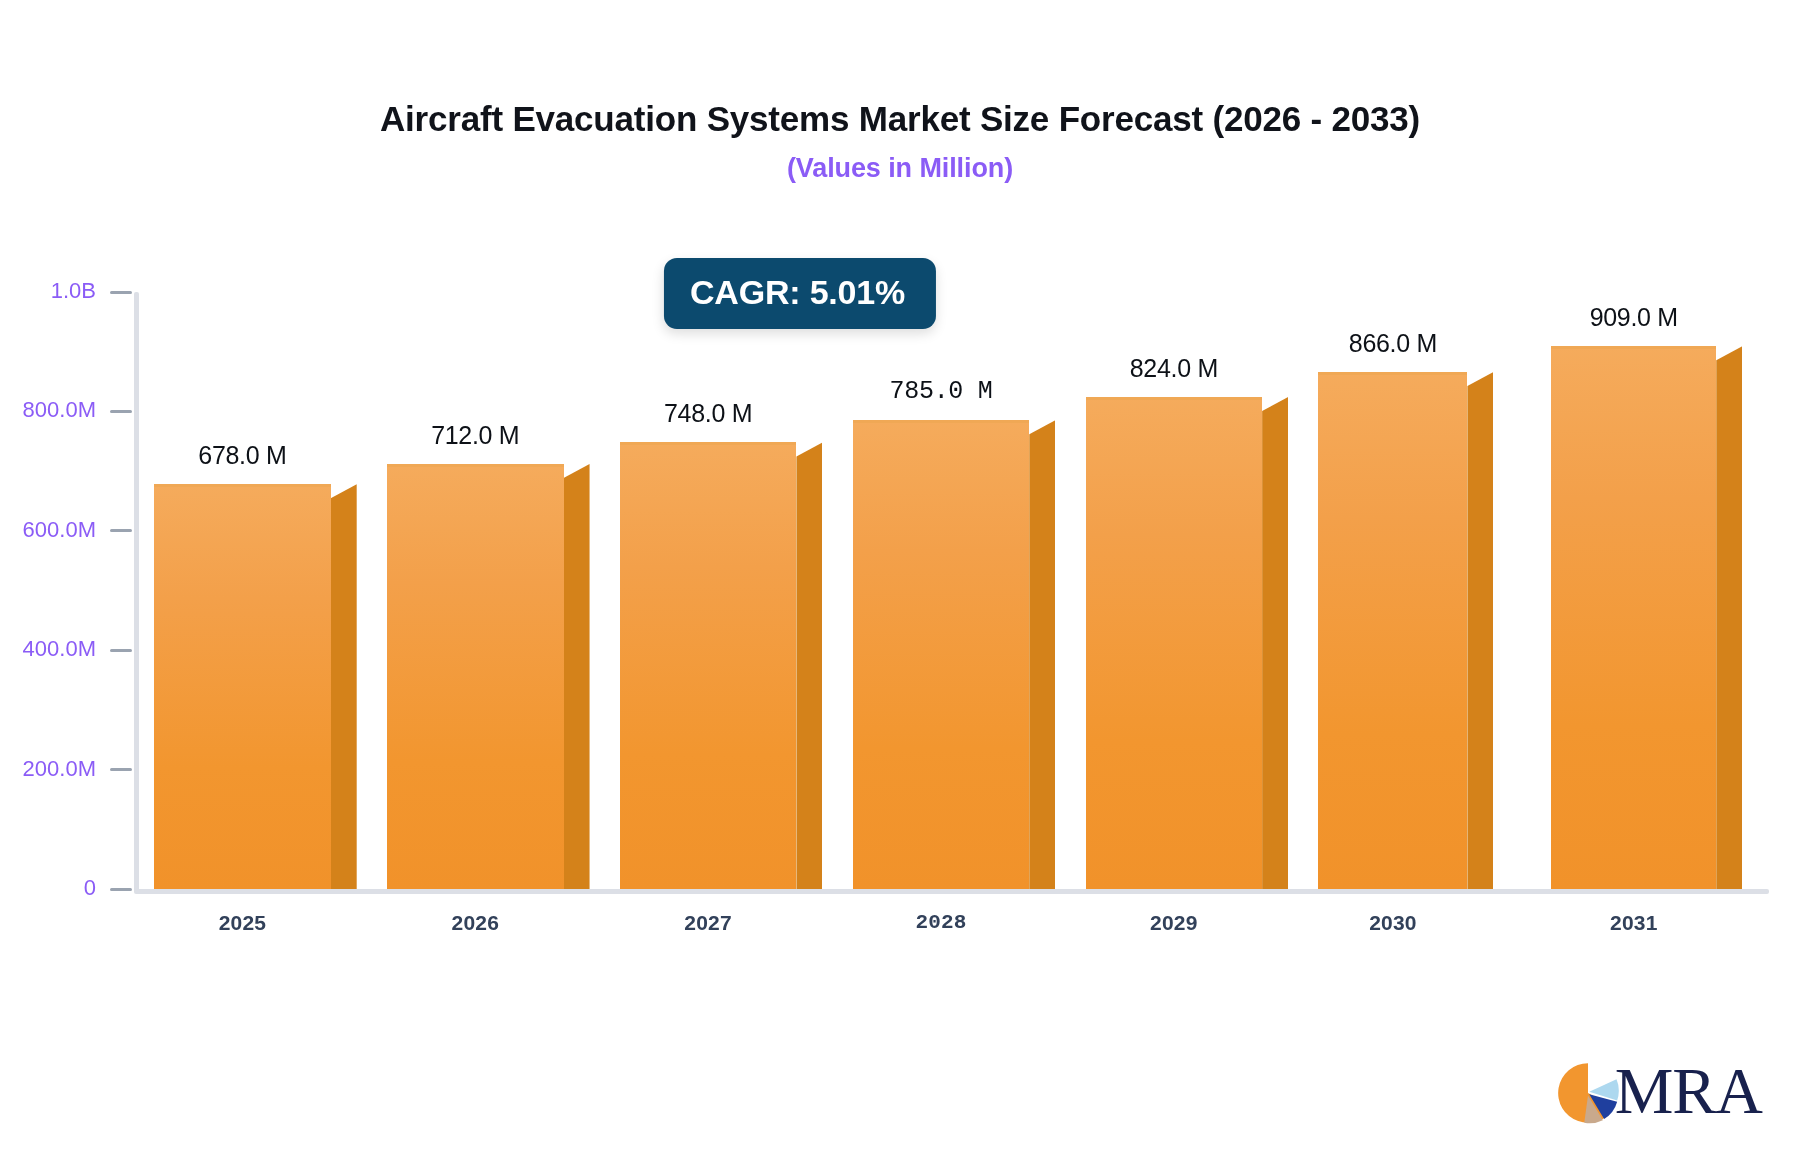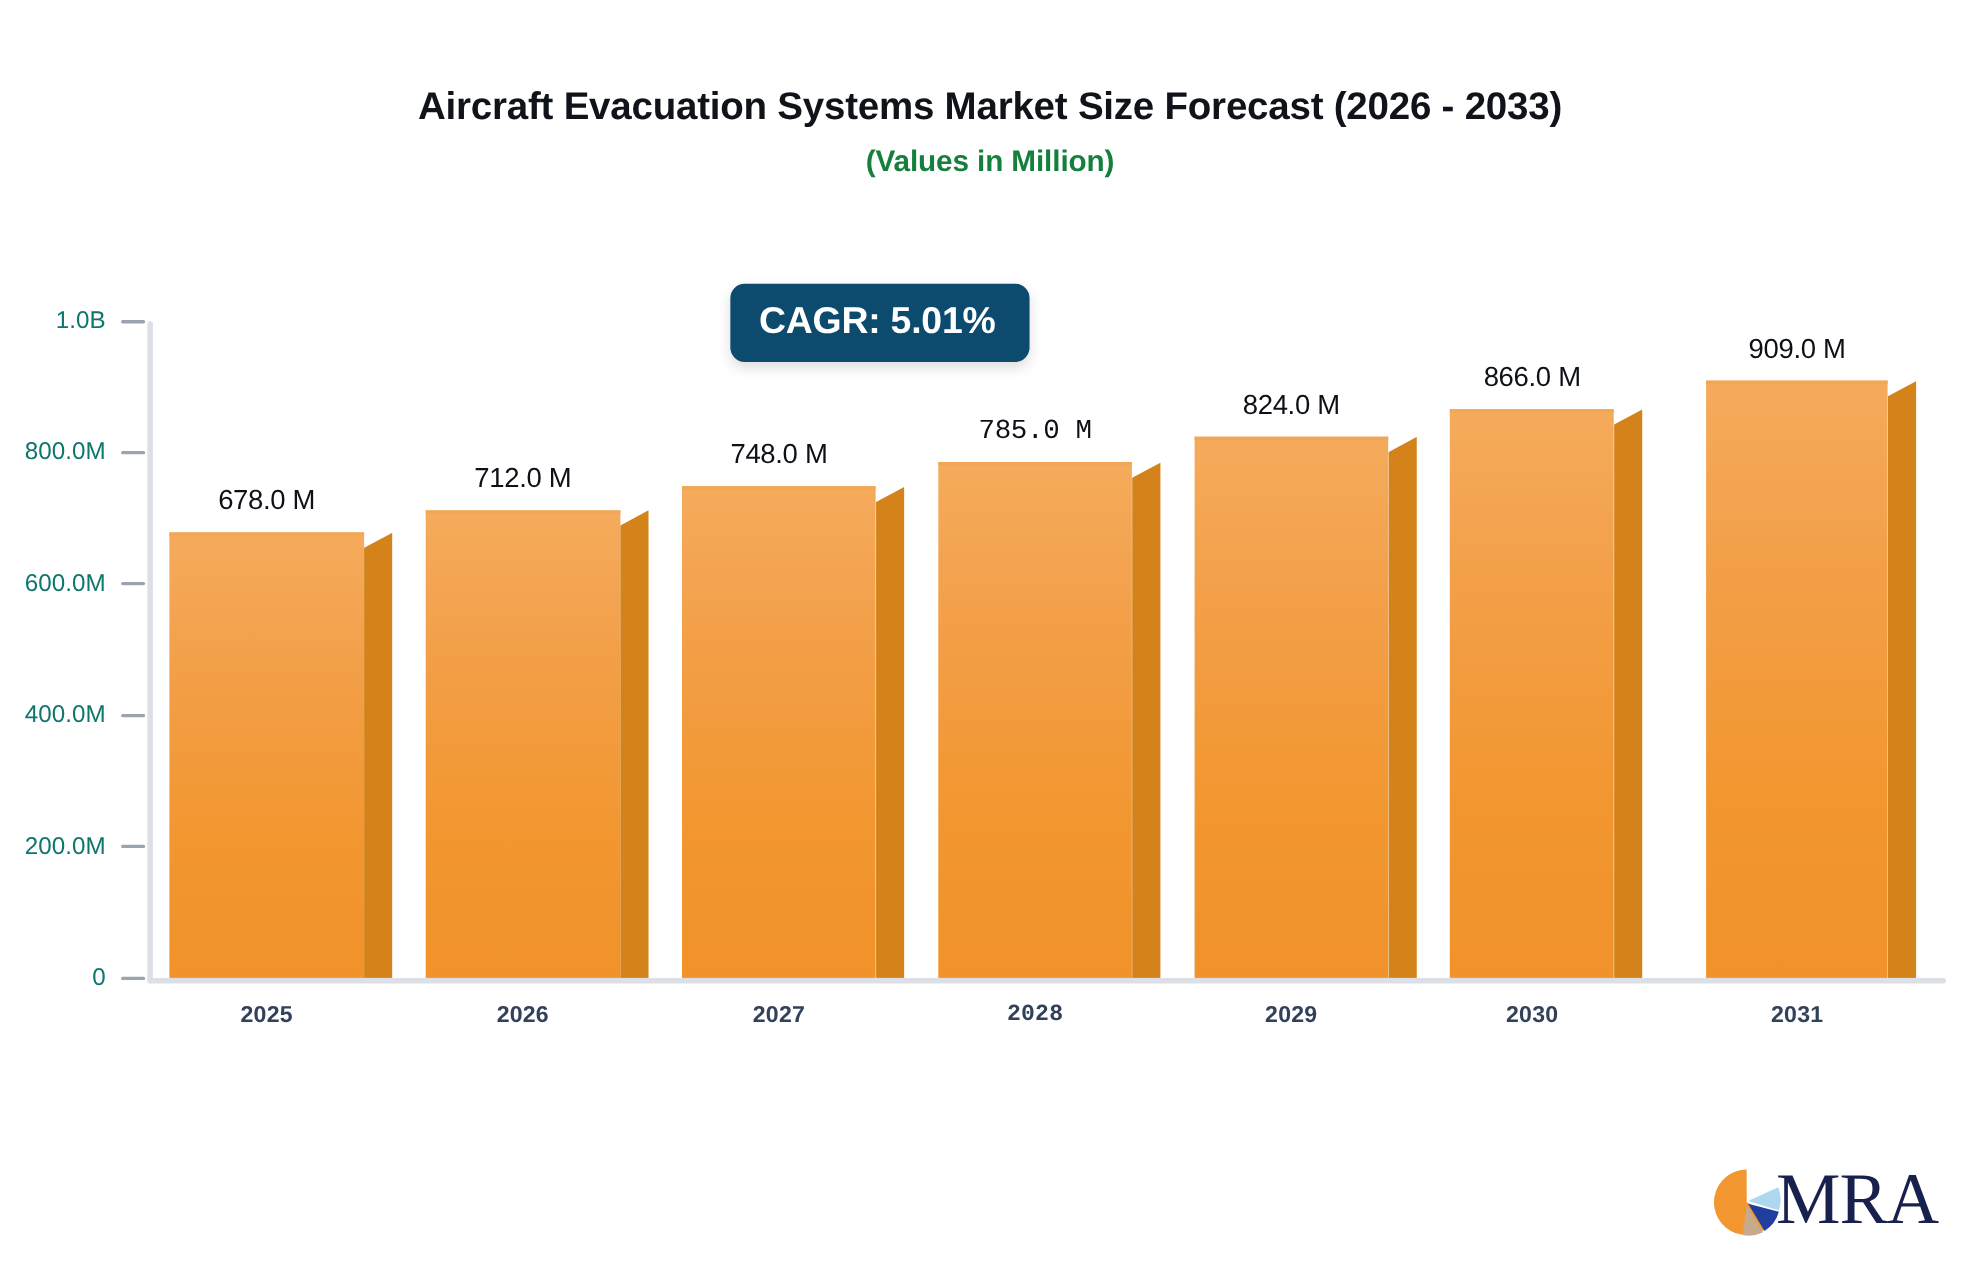--- a/index.html
+++ b/index.html
@@ -14,35 +14,35 @@
     position: relative;
     overflow: hidden;
   }
 
   
   #chart-header {
     position: absolute;
     top: 0; left: 0;
     width: 1800px;
     text-align: center;
-    padding-top: 77px;
+    padding-top: 99px;
   }
   #chart-title {
     font-size: 35px;
     font-weight: bold;
     color: #10131a;
     letter-spacing: -0.2px;
     line-height: 1.15;
     font-family: "Liberation Sans", sans-serif;
   }
   #chart-subtitle {
     margin-top: 14px;
     font-size: 27px;
     font-weight: bold;
-    color: #15803d;
+    color: #8b5cf6;
     letter-spacing: -0.1px;
     font-family: "Liberation Sans", sans-serif;
   }
 
   
   #cagr-badge {
     position: absolute;
     left: 800px;
     top: 258px;
     transform: translateX(-50%);
@@ -91,21 +91,21 @@
     position: absolute;
     left: 0;
     width: 132px;
     height: 0;
     display: flex;
     align-items: center;
     justify-content: flex-end;
   }
   .y-tick-label {
     font-size: 22px;
-    color: #0f766e;
+    color: #8b5cf6;
     font-weight: 500;
     line-height: 1;
     transform: translateY(-1px);
   }
   .y-tick-dash {
     display: inline-block;
     width: 22px;
     height: 3px;
     background: #9aa3b0;
     margin-left: 14px;

